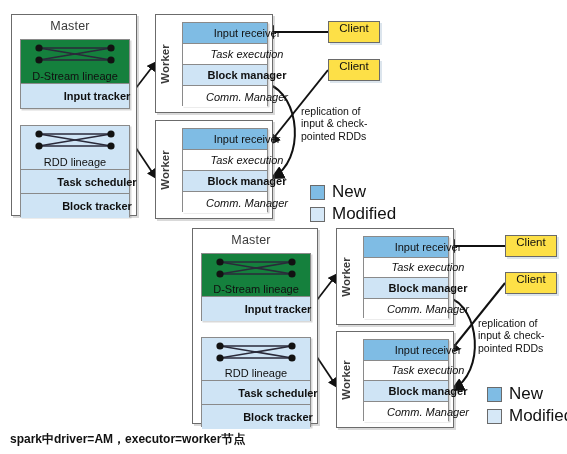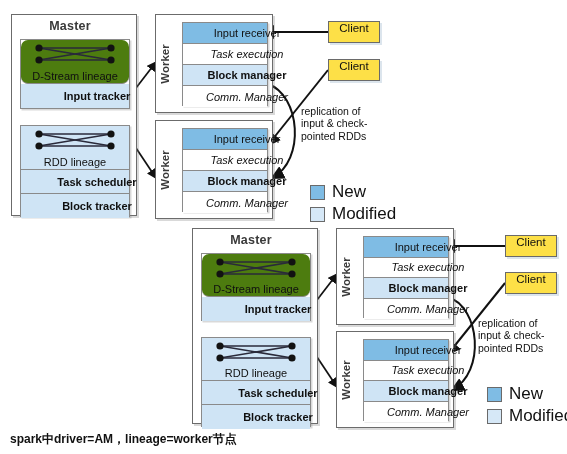--- a/index.html
+++ b/index.html
@@ -12,21 +12,21 @@
   .svg-layer{position:absolute;left:0;top:0;width:567px;height:454px;pointer-events:none;}
 
   
   .outer{
     position:absolute;box-sizing:border-box;
     border:1.4px solid #6b6b6b;background:#ffffff;
     box-shadow:2px 2px 0 rgba(120,120,120,.28);
   }
   .title{
     position:absolute;left:0;right:8px;text-align:center;
-    font-size:12.5px;font-weight:700;color:#3a3a3a;letter-spacing:.2px;
+    font-size:12.5px;font-weight:400;color:#3a3a3a;letter-spacing:.2px;
   }
   .stack{
     position:absolute;box-sizing:border-box;
     border:1px solid #8a8a8a;background:#ffffff;
     box-shadow:1.5px 1.5px 0 rgba(130,130,130,.3);
   }
   .row{
     box-sizing:border-box;width:100%;
     border-bottom:1px solid #8a8a8a;
     display:flex;align-items:center;justify-content:center;
@@ -35,21 +35,21 @@
   .row:last-child{border-bottom:none;}
   .row.new{background:#7fbce4;}
   .row.mod{background:#cfe4f5;font-weight:bold;}
   .row.plain{background:#ffffff;font-style:italic;}
   .lineage{
     position:relative;box-sizing:border-box;width:100%;
     border-bottom:1px solid #8a8a8a;
     display:flex;align-items:flex-end;justify-content:center;
     font-size:11px;color:#101010;padding-bottom:1px;
   }
-  .lineage.new{background:#4d7c0f;border-radius:7px;}
+  .lineage.new{background:#15803d;}
   .lineage.mod{background:#cfe4f5;}
   .lineage .lbl{position:relative;z-index:2;}
   .lineage .graph{position:absolute;left:0;right:0;top:2px;height:24px;z-index:1;}
 
   
   .worker-outer{
     position:absolute;box-sizing:border-box;
     border:1.4px solid #6b6b6b;background:#ffffff;
     box-shadow:2px 2px 0 rgba(120,120,120,.28);
   }
@@ -320,15 +320,15 @@
 
   <div class="legend-item" style="left:487px;top:384px;">
     <span class="legend-sw new"></span>
     <span class="legend-txt">New</span>
   </div>
   <div class="legend-item" style="left:487px;top:406px;">
     <span class="legend-sw mod"></span>
     <span class="legend-txt">Modified</span>
   </div>
 
-  <div class="caption">spark中driver=AM，lineage=worker节点</div>
+  <div class="caption">spark中driver=AM，executor=worker节点</div>
 
 </div>
 
 </body></html>

